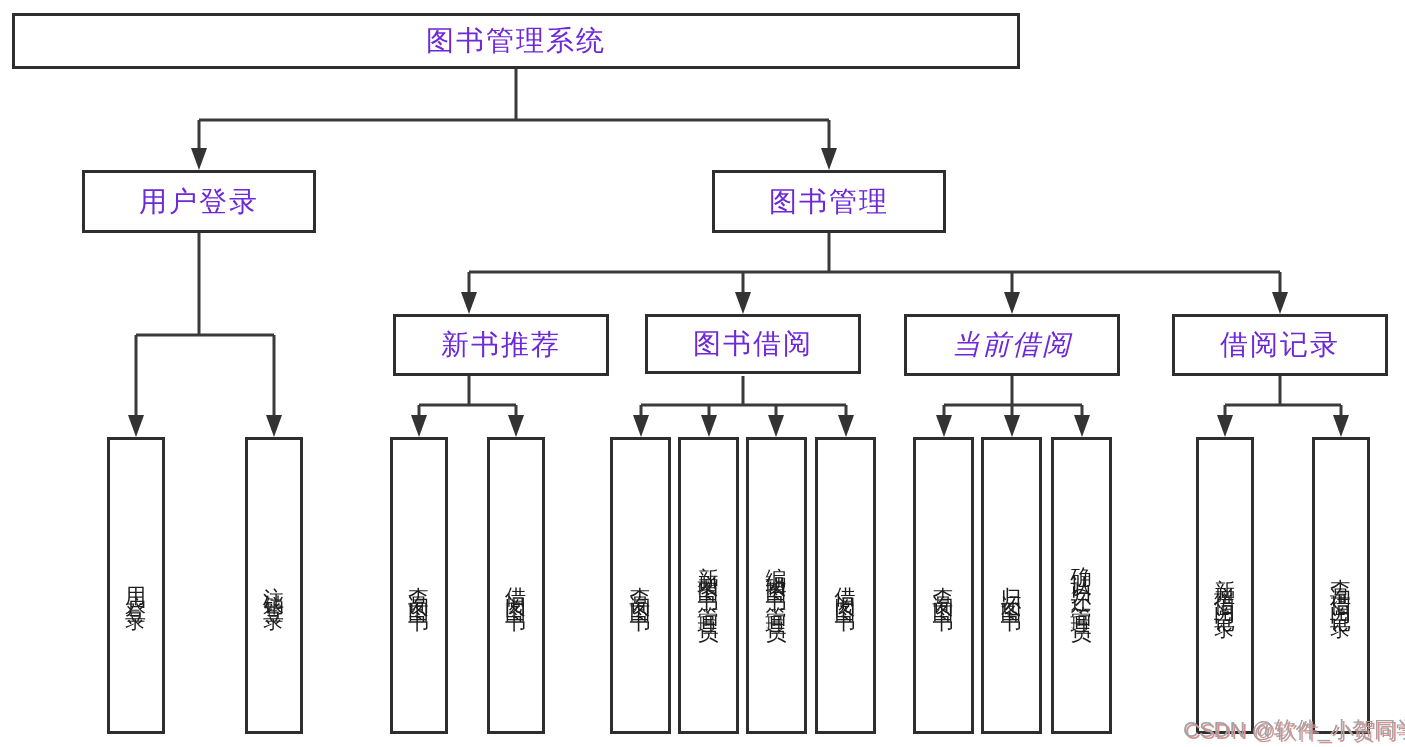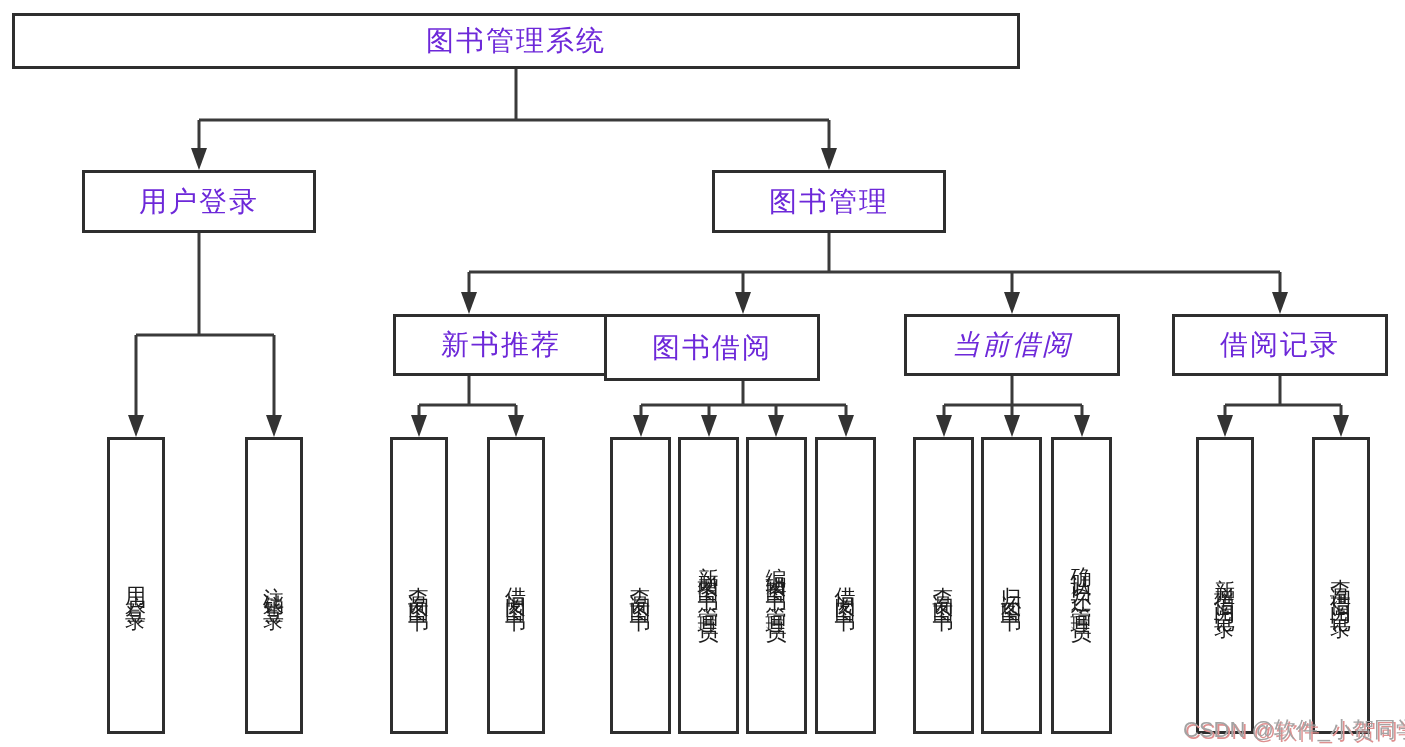--- a/index.html
+++ b/index.html
@@ -92,21 +92,21 @@
   <div class="box" style="left:82px; top:170px; width:234px; height:63px;">
     <span class="hlabel">用户登录</span>
   </div>
   <div class="box" style="left:712px; top:170px; width:234px; height:63px;">
     <span class="hlabel">图书管理</span>
   </div>
 
   <div class="box" style="left:361px; top:314px; width:216px; height:62px;margin-left:32px;">
     <span class="hlabel">新书推荐</span>
   </div>
-  <div class="box" style="left:604px; top:314px; width:216px; height:67px;">
+  <div class="box" style="left:645px; top:314px; width:216px; height:60px;">
     <span class="hlabel">图书借阅</span>
   </div>
   <div class="box" style="left:904px; top:314px; width:216px; height:62px;font-style:italic;">
     <span class="hlabel">当前借阅</span>
   </div>
   <div class="box" style="left:1172px; top:314px; width:216px; height:62px;">
     <span class="hlabel">借阅记录</span>
   </div>
 
   <div class="box" style="left:107px; top:437px; width:58px; height:297px;">

